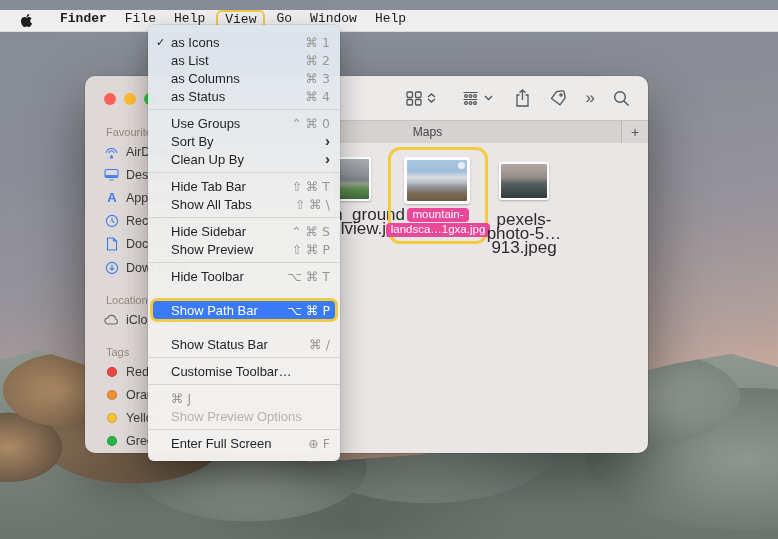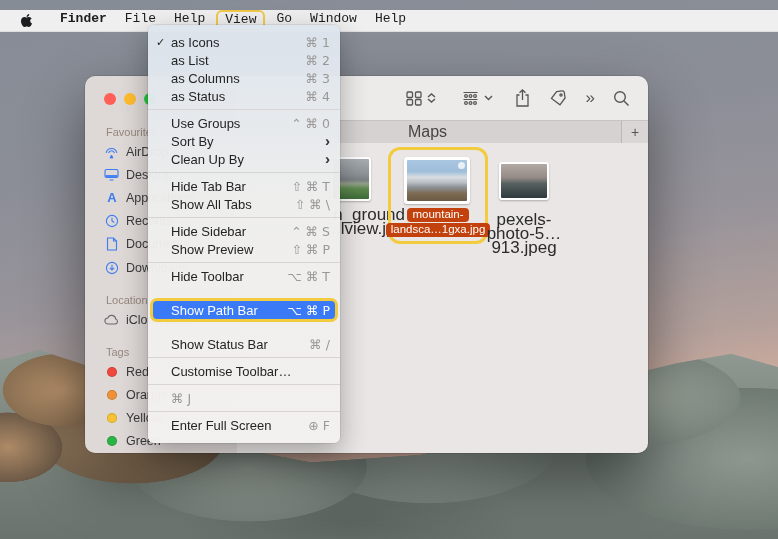--- a/index.html
+++ b/index.html
@@ -47,35 +47,35 @@
   .side-item { height:23.2px; display:flex; align-items:center; padding-left:18px; font-size:12.5px; color:#3a3a3a; white-space:nowrap; }
   .side-icon { width:17px; height:16px; margin-right:6px; display:flex; align-items:center; justify-content:center; flex:none; }
   .dot { width:10px; height:10px; border-radius:50%; border:0.5px solid rgba(0,0,0,0.15); }
 
   .main { flex:1; display:flex; flex-direction:column; min-width:0; }
   .toolbar { height:44px; background:#edebea; display:flex; align-items:center; justify-content:flex-end; padding-right:18px; flex:none; }
   .tbtn { display:flex; align-items:center; color:#555; }
   .chev-stack { display:flex; flex-direction:column; margin-left:4px; line-height:5px; }
   .glyph-more { font-size:17px; color:#565656; letter-spacing:-1px; }
   .tabbar { height:23px; background:#d6d2d1; position:relative; display:flex; align-items:center; justify-content:center; flex:none; border-top:1px solid #c7c3c2; }
-  .tab-label { font-size:16px; color:#454545; margin-right:30px; }
+  .tab-label { font-size:12px; color:#454545; margin-right:30px; }
   .tab-add { position:absolute; right:0; top:0; width:27px; height:100%; border-left:1px solid #bcb8b7; background:#dad6d5; display:flex; align-items:center; justify-content:center; font-size:14px; color:#555; }
   .content { flex:1; background:#e9e6e5; position:relative; }
 
   
   .thumb { position:absolute; background:#fff; border-radius:3px; box-shadow:0 1px 2px rgba(0,0,0,0.25); padding:2px; }
   .thumb-inner { width:100%; height:100%; border-radius:1px; }
   .t1 { background:linear-gradient(180deg,#a8adb2 0%,#8d9297 38%,#7b8184 52%,#93a089 62%,#5d8a4e 74%,#3f6b3a 100%); }
   .t2 { background:linear-gradient(180deg,#a9c6e0 0%,#9fbeda 28%,#d9dde2 42%,#b9bec4 55%,#8d9298 66%,#7d6a52 82%,#6a5a45 100%); position:relative; }
   .t2 .badge { position:absolute; top:2px; right:2px; width:7px; height:7px; border-radius:50%; background:rgba(255,255,255,0.75); }
   .t3 { background:linear-gradient(180deg,#b3a9a4 0%,#948b87 40%,#56605f 58%,#2e3a3d 100%); }
   .file-label { position:absolute; font-size:17px; line-height:14px; color:#2b2b2b; text-align:center; }
   .sel-ring { position:absolute; border:3px solid #f2cb3e; border-radius:12px; }
   .pill-stack { position:absolute; display:flex; flex-direction:column; align-items:center; gap:1px; }
-  .pill { background:#c2410c; color:#fff; font-size:11.5px; line-height:13px; padding:0 5px 1px; border-radius:4px; white-space:nowrap; }
+  .pill { background:#ec4899; color:#fff; font-size:11.5px; line-height:13px; padding:0 5px 1px; border-radius:4px; white-space:nowrap; }
 
   
   .menu { position:absolute; left:148px; top:25px; width:192px; z-index:50;
     background:linear-gradient(180deg, rgba(221,229,238,0.97) 0%, rgba(238,238,237,0.97) 42%, rgba(243,241,239,0.98) 100%);
     border-radius:6px; padding:8px 0 9px;
     box-shadow:0 10px 28px rgba(0,0,0,0.3), 0 0 0 0.5px rgba(0,0,0,0.15); }
   .mi { height:18px; display:flex; align-items:center; padding:0 10px 0 8px; font-size:13px; color:#242424; }
   .mi .check { width:15px; flex:none; font-size:11px; color:#222; }
   .mi .lbl { flex:1; white-space:nowrap; }
   .mi .short { color:#9a9896; font-size:12.5px; font-family:"DejaVu Sans",sans-serif; white-space:nowrap; }
@@ -405,20 +405,24 @@
     <div class="msep"></div>
     <div class="mi">
       <span class="check"></span>
       <span class="lbl">Customise Toolbar…</span>
     </div>
     <div class="msep"></div>
     <div class="mi">
       <span class="check"></span>
       <span class="short">⌘ J</span>
     </div>
+    <div class="mi disabled">
+      <span class="check"></span>
+      <span class="lbl">Show Preview Options</span>
+    </div>
     <div class="msep"></div>
     <div class="mi">
       <span class="check"></span>
       <span class="lbl">Enter Full Screen</span>
       <span class="short">⊕ F</span>
     </div>
   </div>
 </div>
 
 </body></html>

